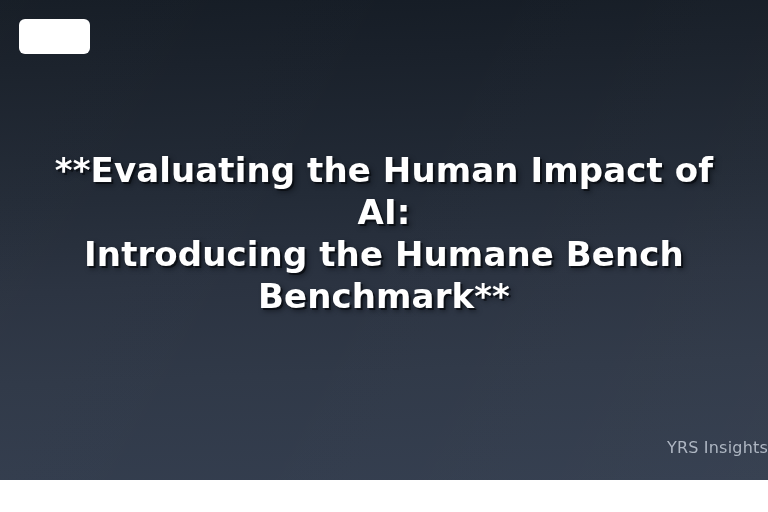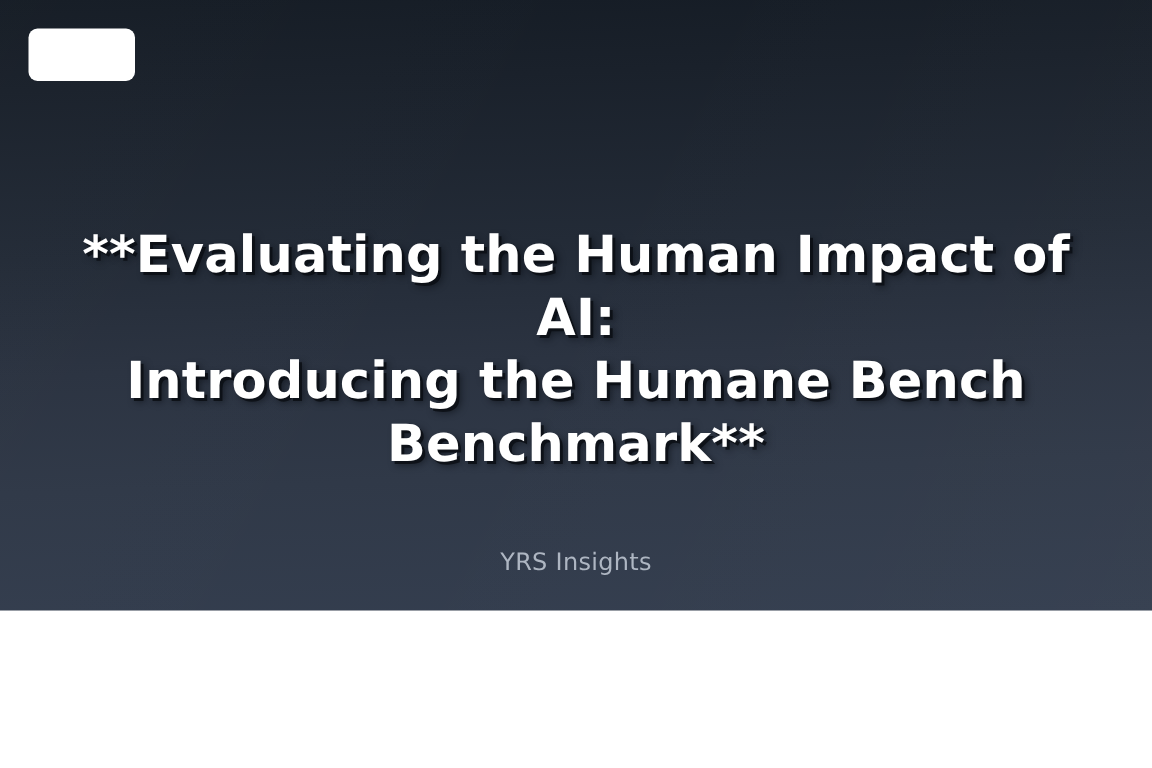--- a/index.html
+++ b/index.html
@@ -9,21 +9,21 @@
   body {
     width: 768px;
     height: 512px;
     overflow: hidden;
     font-family: "DejaVu Sans", sans-serif;
   }
 
   .slide {
     position: relative;
     width: 768px;
-    height: 407px;
+    height: 480px;
     box-sizing: border-box;
     background: linear-gradient(
       178deg,
       #151c25 0%,
       #1a212b 14%,
       #232b37 40%,
       #2b3341 58%,
       #303948 76%,
       #343e4f 100%
     );
@@ -85,21 +85,21 @@
                  3px 3px 5px rgba(8,11,16,0.55);
     white-space: pre-line;
   }
 
   
   .footer {
     position: absolute;
     left: 0;
     right: 0;
     bottom: 22px;
-    text-align: center;
+    text-align: right;
     z-index: 3;
   }
 
   .footer-text {
     display: inline-block;
     font-family: "DejaVu Sans", sans-serif;
     font-size: 16px;
     font-weight: normal;
     line-height: 20px;
     color: #aeb6c2;

